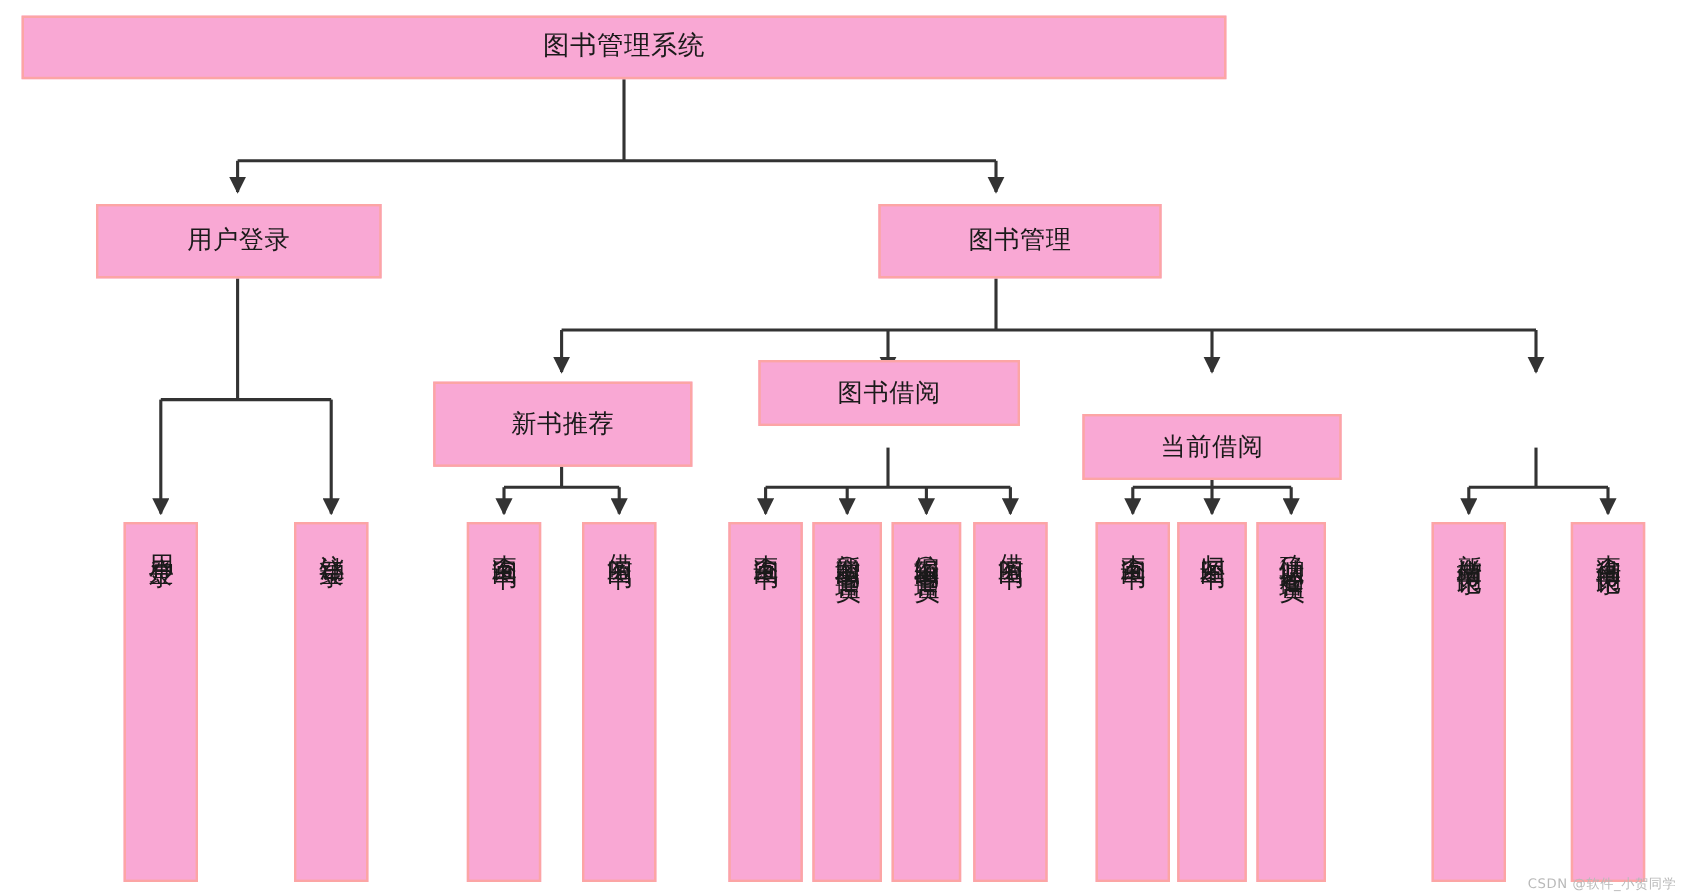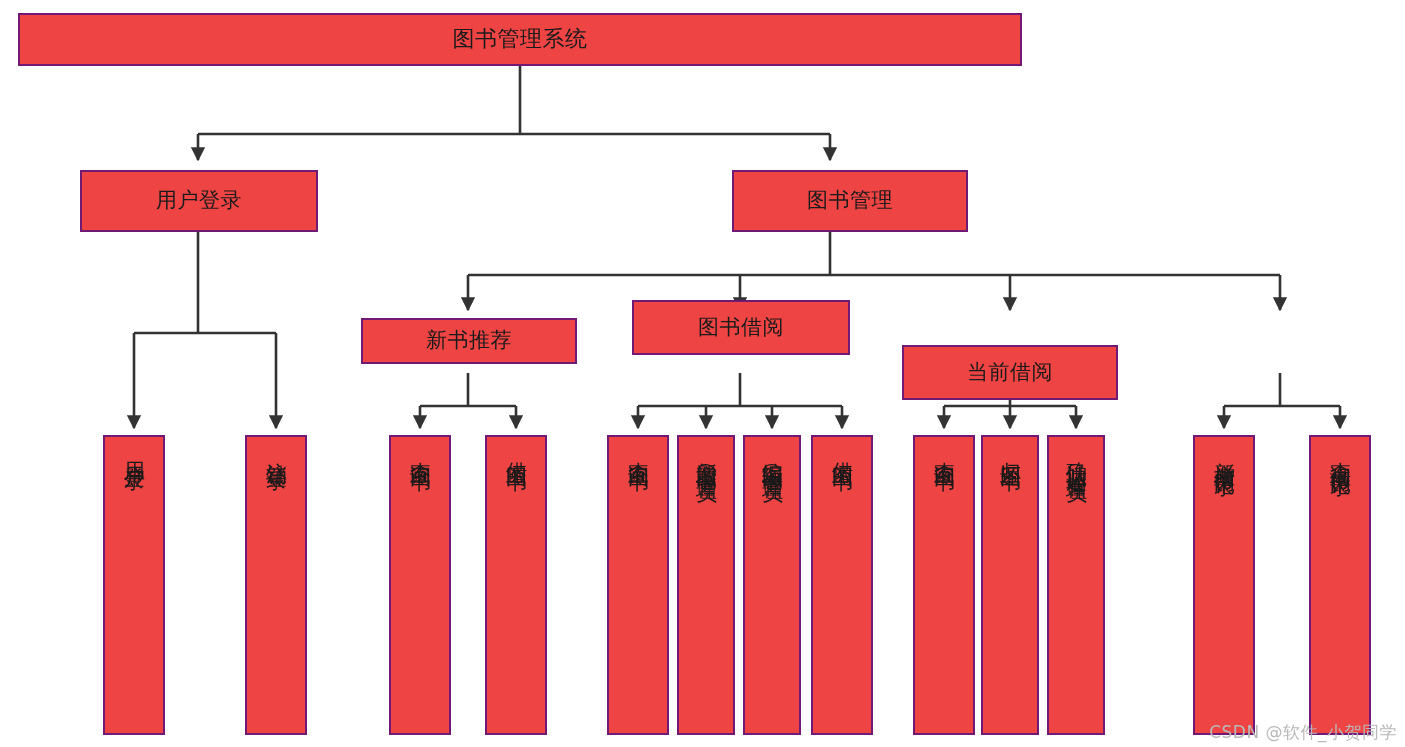--- a/index.html
+++ b/index.html
@@ -22,22 +22,22 @@
     position: absolute;
     left: 0;
     top: 0;
     width: 1405px;
     height: 747px;
     pointer-events: none;
   }
   .node {
     position: absolute;
     box-sizing: border-box;
-    background: #ef4444;
-    border: 2px solid #701a75;
+    background: #f9a8d4;
+    border: 2px solid #fca5a5;
     display: flex;
     align-items: center;
     justify-content: center;
     color: #1a1a1a;
   }
   .node-h {
     font-size: 21px;
     line-height: 1.2;
     letter-spacing: 0.5px;
     white-space: nowrap;
@@ -54,21 +54,21 @@
     letter-spacing: 3px;
     white-space: nowrap;
   }
   .root-node .node-h {
     font-size: 22px;
   }
   #watermark {
     position: absolute;
     right: 8px;
     bottom: 3px;
-    font-size: 17px;
+    font-size: 11px;
     color: #b9b9b9;
     white-space: nowrap;
     letter-spacing: 0.5px;
   }
 </style>
 </head>
 <body>
 
 <div id="diagram-root">
 
@@ -126,21 +126,21 @@
     <span class="node-h">图书管理系统</span>
   </div>
 
   <div class="node" style="left:80px; top:170px; width:238px; height:62px;">
     <span class="node-h">用户登录</span>
   </div>
   <div class="node" style="left:712px; top:170px; width:236px; height:62px;margin-left:20px;">
     <span class="node-h">图书管理</span>
   </div>
 
-  <div class="node" style="left:361px; top:318px; width:216px; height:46px;">
+  <div class="node" style="left:361px; top:318px; width:216px; height:71px;">
     <span class="node-h">新书推荐</span>
   </div>
   <div class="node" style="left:632px; top:300px; width:218px; height:55px;">
     <span class="node-h">图书借阅</span>
   </div>
   <div class="node" style="left:902px; top:318px; width:216px; height:55px;margin-top:27px;">
     <span class="node-h">当前借阅</span>
   </div>
 
   <div class="node node-v" style="left:103px; top:435px; width:62px; height:300px;">

